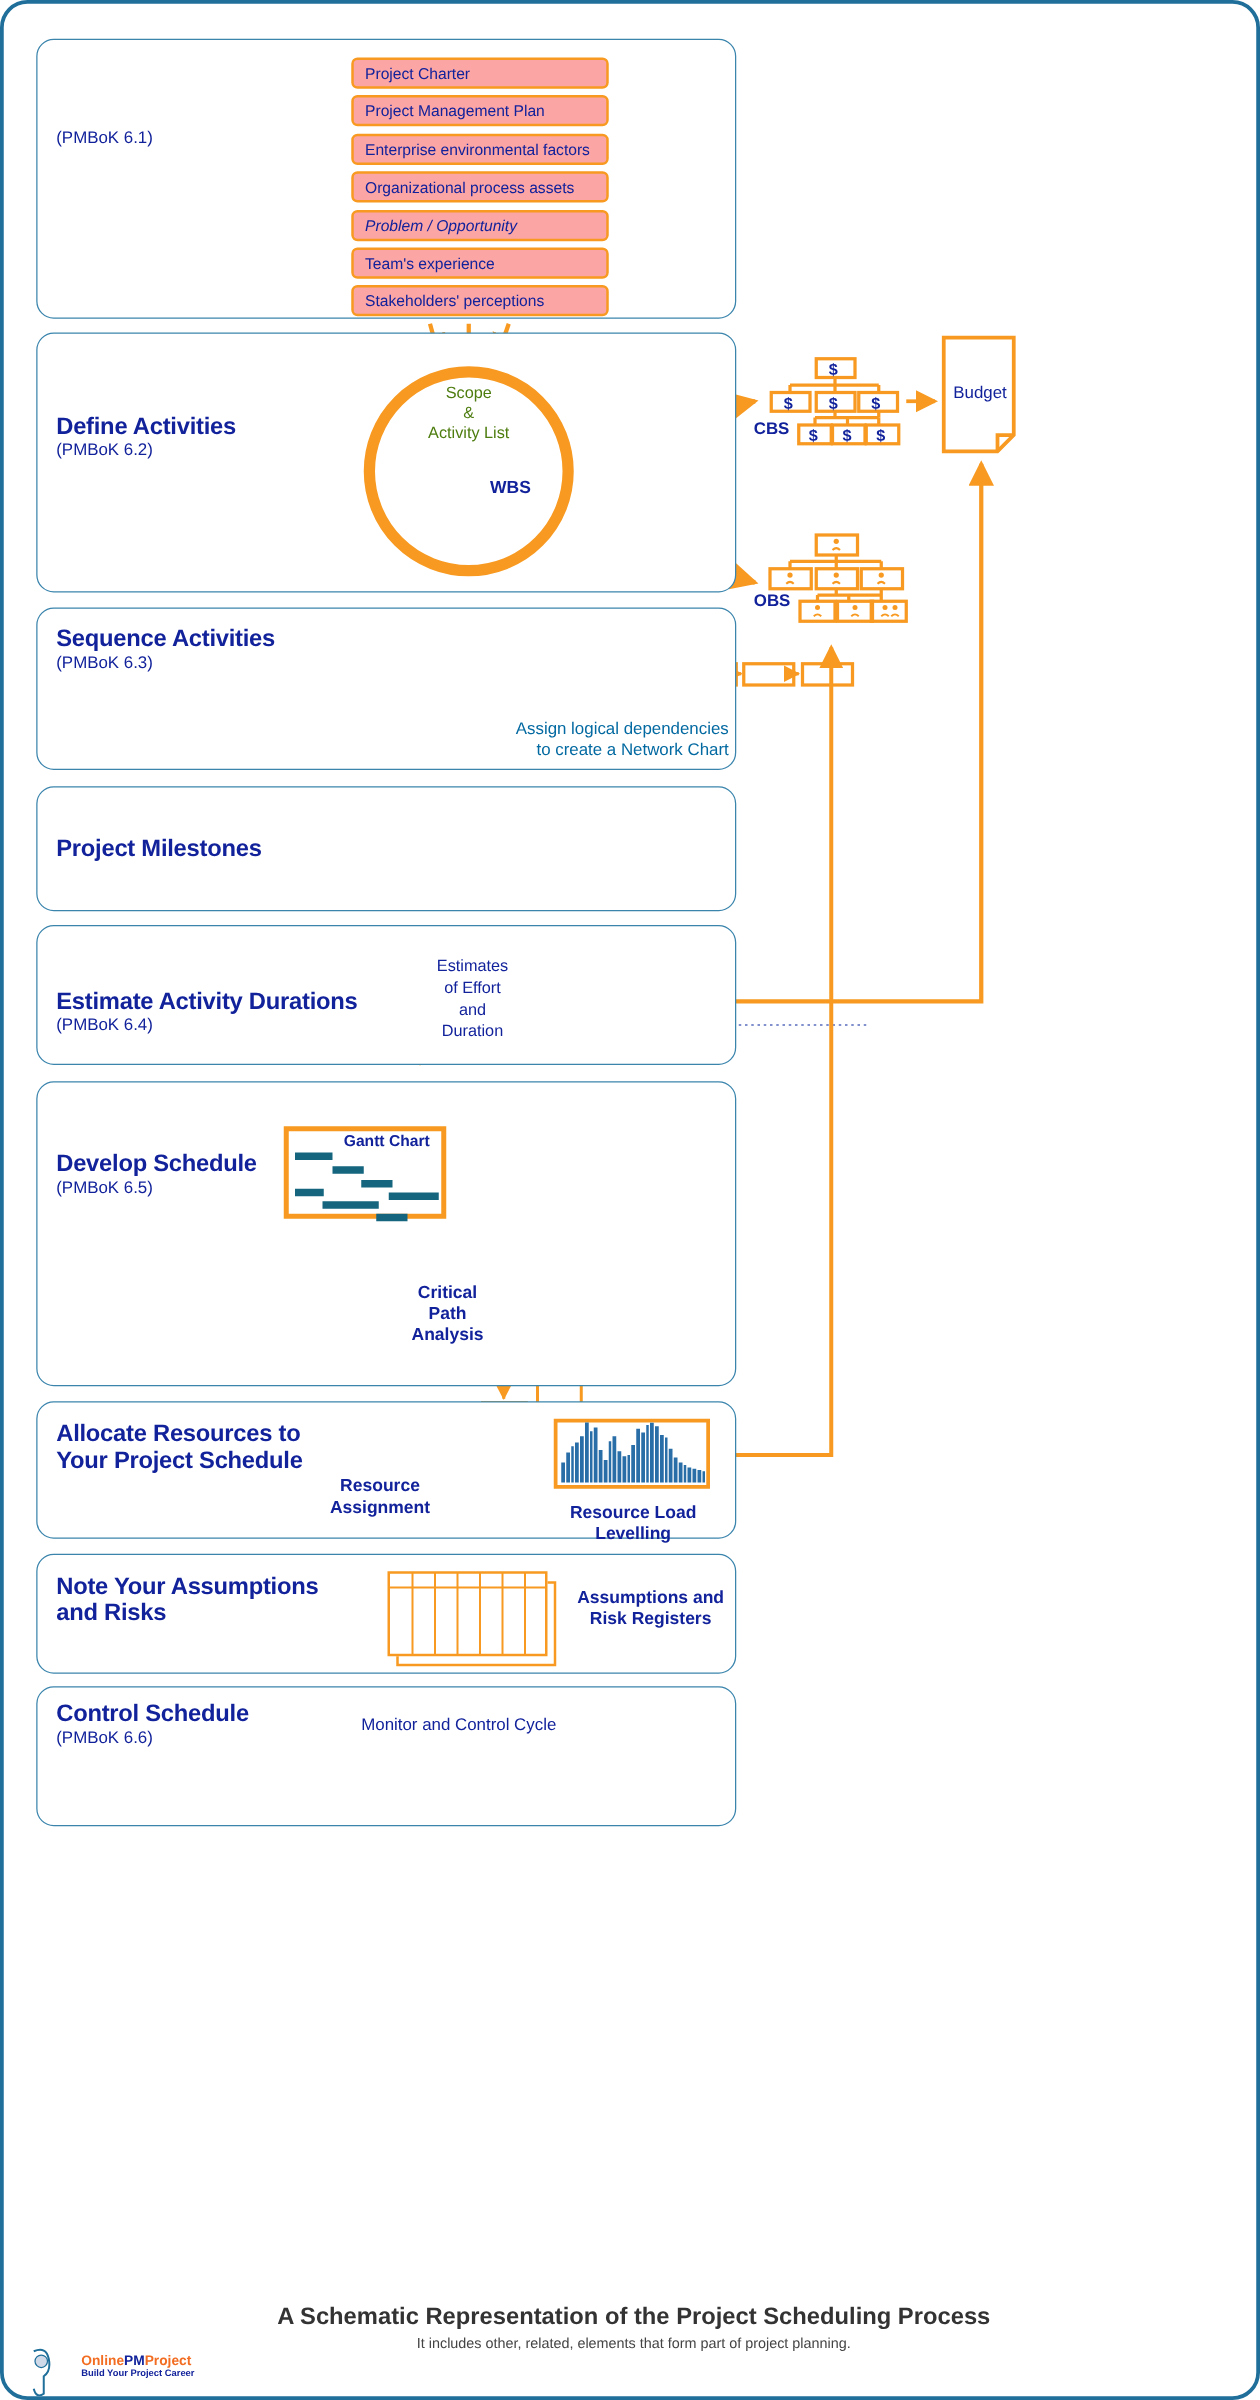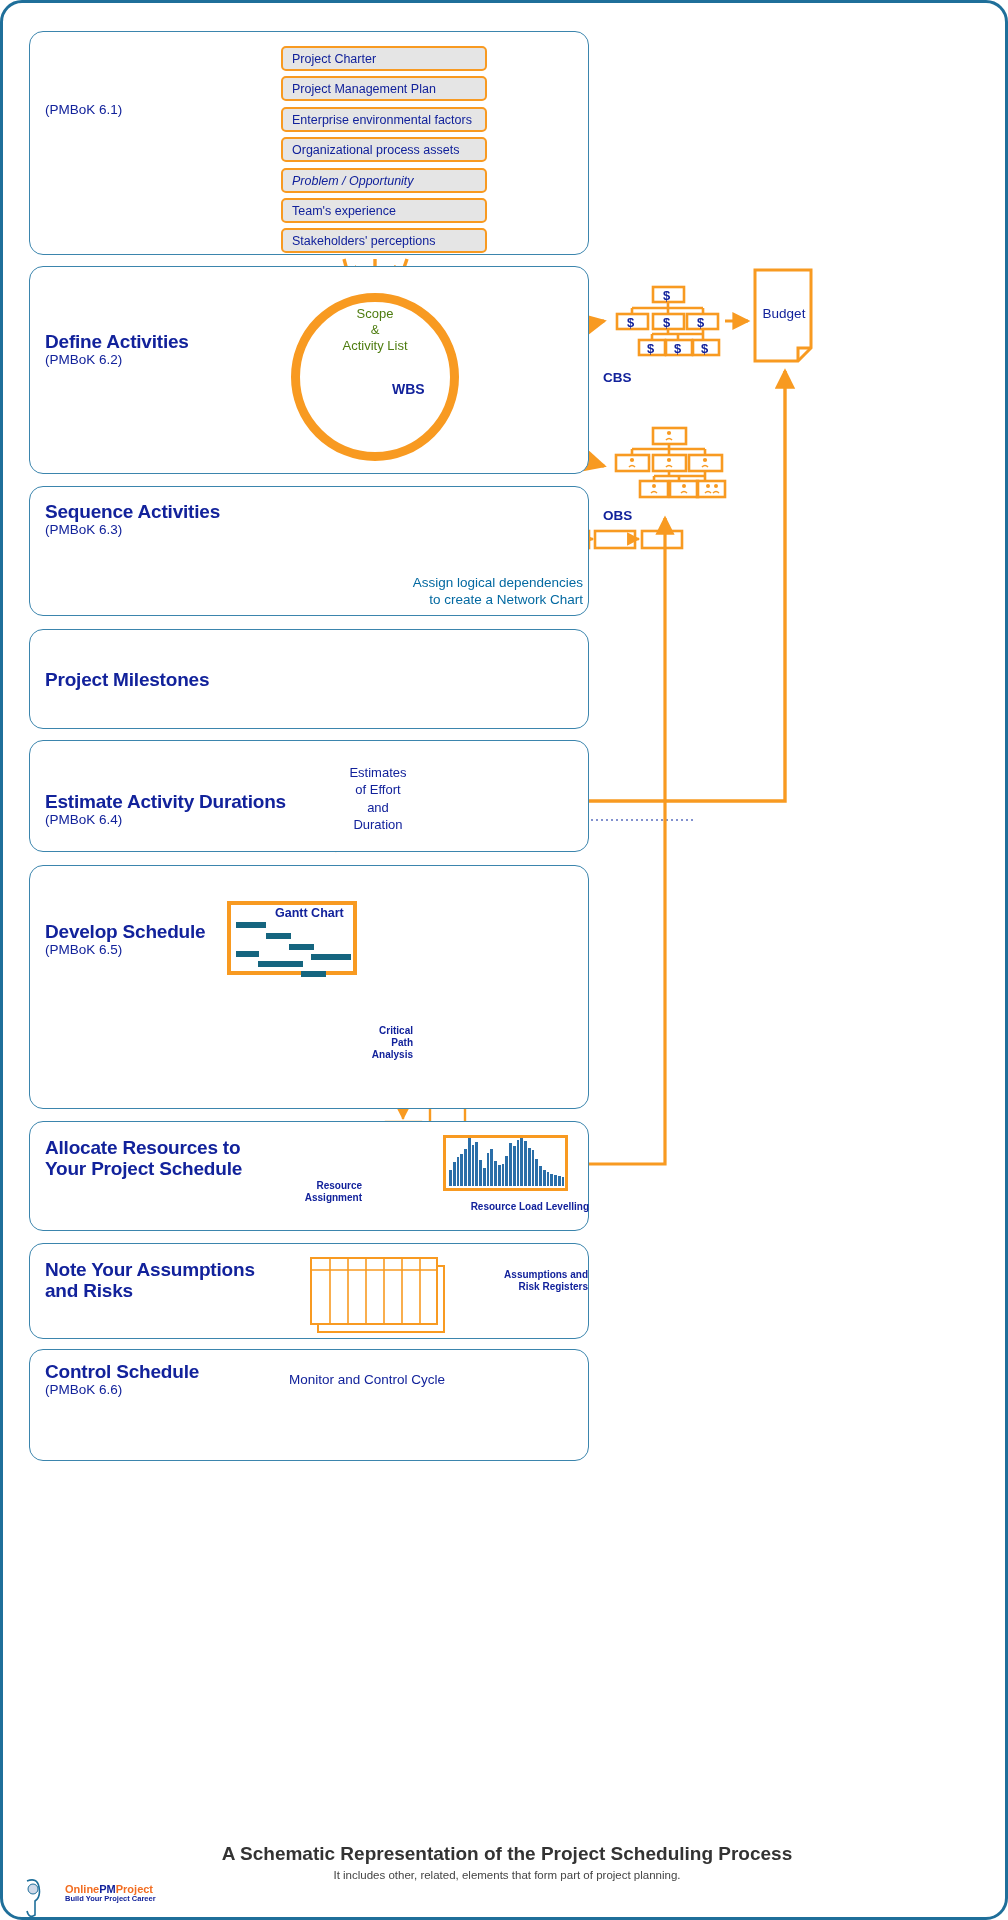--- a/index.html
+++ b/index.html
@@ -38,43 +38,43 @@
   .panel-sub {
     position: absolute;
     color: #12229b;
     font-size: 13.5px;
     line-height: 1.1;
   }
   .cap {
     position: absolute;
     color: #12229b;
     font-weight: bold;
-    font-size: 10px;
+    font-size: 14px;
     line-height: 1.2;
-    text-align: right;
+    text-align: center;
     white-space: pre-line;
   }
   .cap-reg {
     position: absolute;
     color: #0369a1;
     font-size: 13.5px;
     line-height: 1.25;
     text-align: right;
     white-space: pre-line;
   }
 
   
   .chip {
     position: absolute;
     left: 278px;
     width: 206px;
     height: 25px;
     border: 2.2px solid #f89a21;
     border-radius: 5px;
-    background: #e5e5e5;
+    background: #fca5a5;
     color: #12229b;
     font-size: 12.5px;
     display: flex;
     align-items: center;
     padding-left: 9px;
   }
 
   
   .svg-layer {
     position: absolute;
@@ -109,21 +109,20 @@
     font-weight: bold;
     font-size: 14px;
   }
 
   
   .tree-label {
     position: absolute;
     color: #12229b;
     font-weight: bold;
     font-size: 13.5px;
-    margin-top: 35px;
   }
   .budget-label {
     position: absolute;
     left: 753px; top: 303px;
     width: 56px;
     text-align: center;
     color: #12229b;
     font-size: 13.5px;
   }
 

